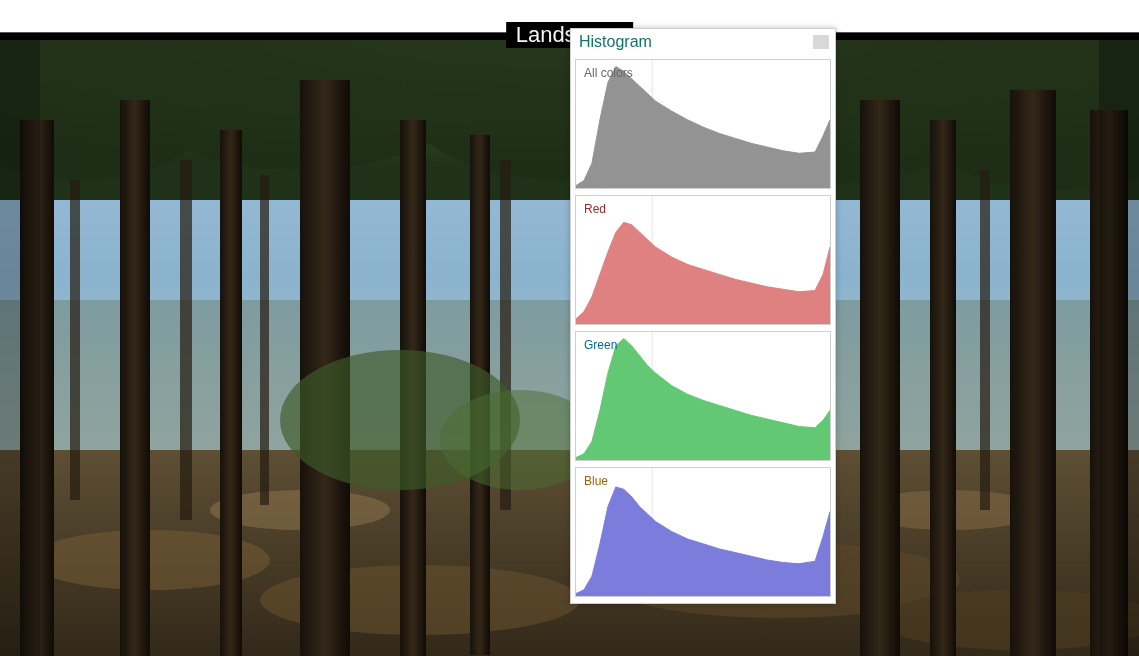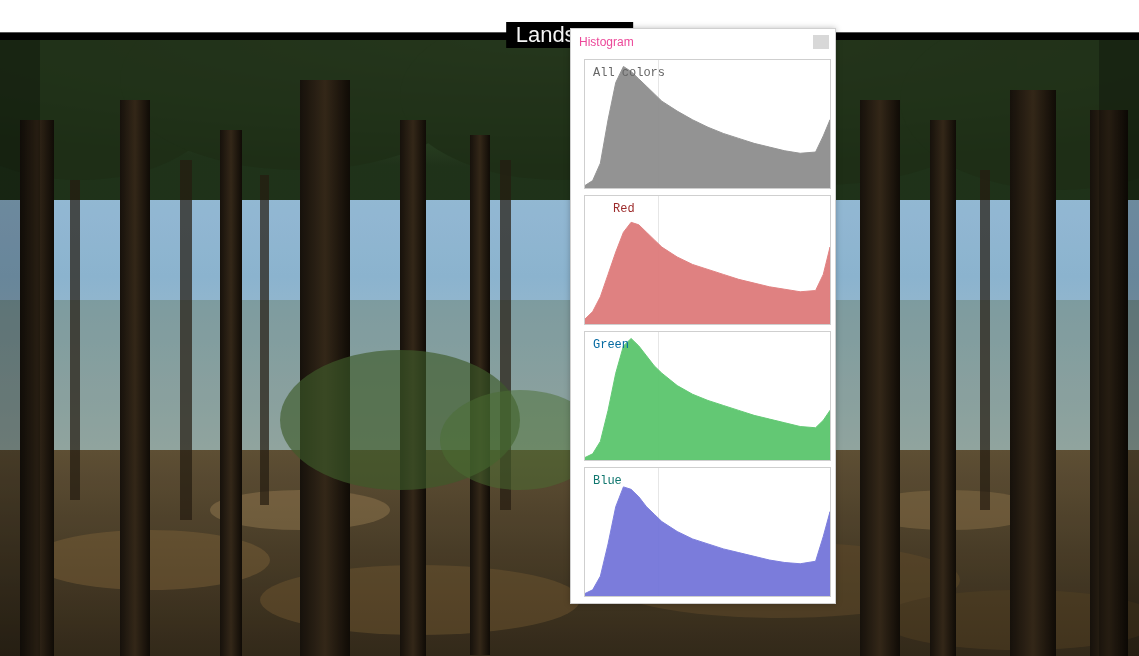--- a/index.html
+++ b/index.html
@@ -64,32 +64,31 @@
     z-index: 5;
   }
   .panel-title-bar {
     display: flex;
     align-items: center;
     height: 26px;
     padding: 0 6px 0 8px;
   }
   .panel-title {
     flex: 1;
-    font-size: 12px;
-    color: #ec4899;
+    font-size: 16px;
+    color: #0f766e;
   }
   .close-btn {
     width: 16px;
     height: 14px;
     background: #d8d8d8;
     cursor: pointer;
   }
   .panel-body {
-    padding: 4px 4px 6px 13px;
-    font-family: Liberation Mono, monospace;
+    padding: 4px 4px 6px 4px;
   }
   .chan {
     border: 1px solid #cfcfcf;
     background: #fff;
     margin-bottom: 6px;
     position: relative;
     height: 128px;
   }
   .chan:last-child { margin-bottom: 0; }
   .chan-label {
@@ -99,23 +98,23 @@
     font-size: 12px;
     z-index: 2;
   }
   .chan svg {
     position: absolute;
     left: 0; top: 0;
     width: 100%; height: 100%;
   }
   
   .lbl-all   { color: #666; }
-  .lbl-red   { color: #9c2a2a; margin-left: 20px; }
+  .lbl-red   { color: #9c2a2a; }
   .lbl-green { color: #0369a1; }
-  .lbl-blue  { color: #0f766e; }
+  .lbl-blue  { color: #a16207; }
 </style>
 </head>
 <body>
 
 <div class="app">
 
   <div class="title-strip"></div>
   <div class="title-text">Landscape</div>
 
   <div class="photo">

